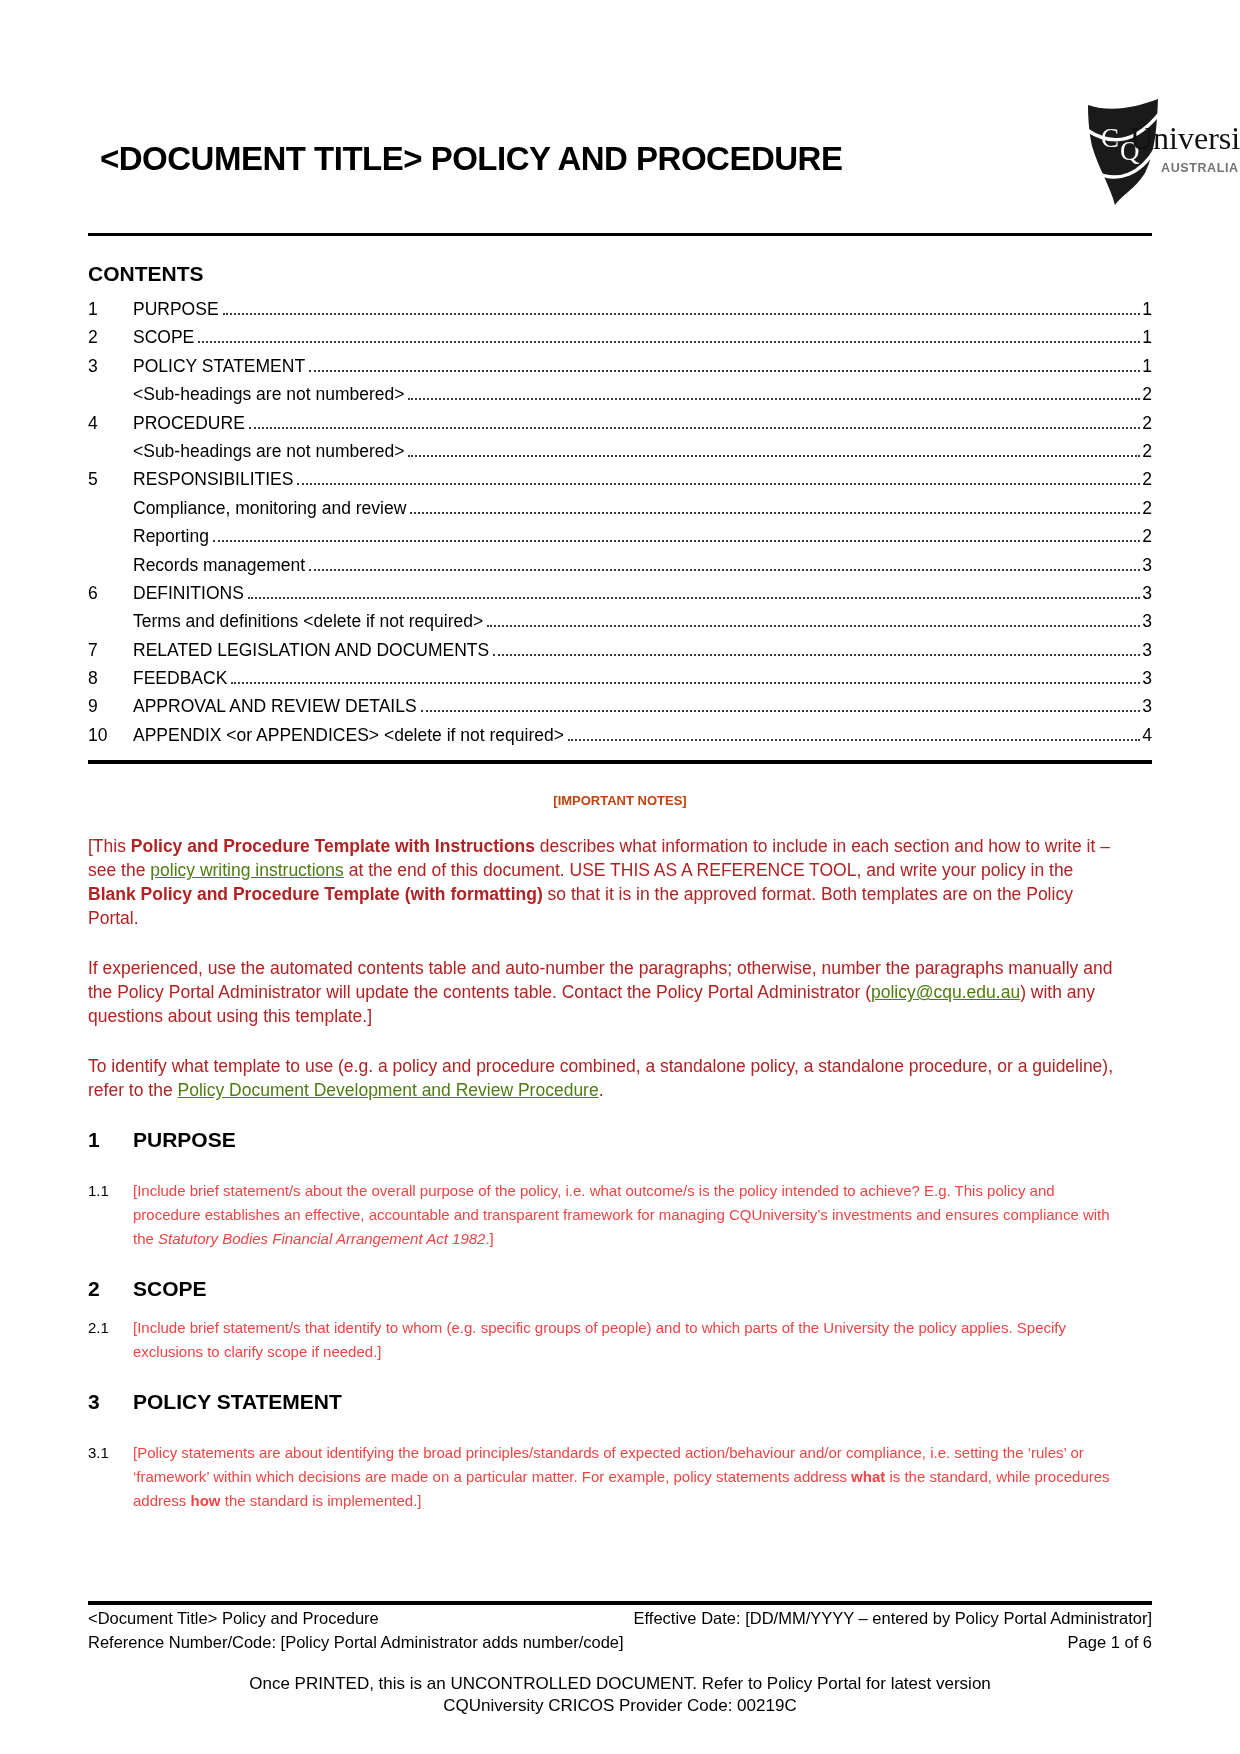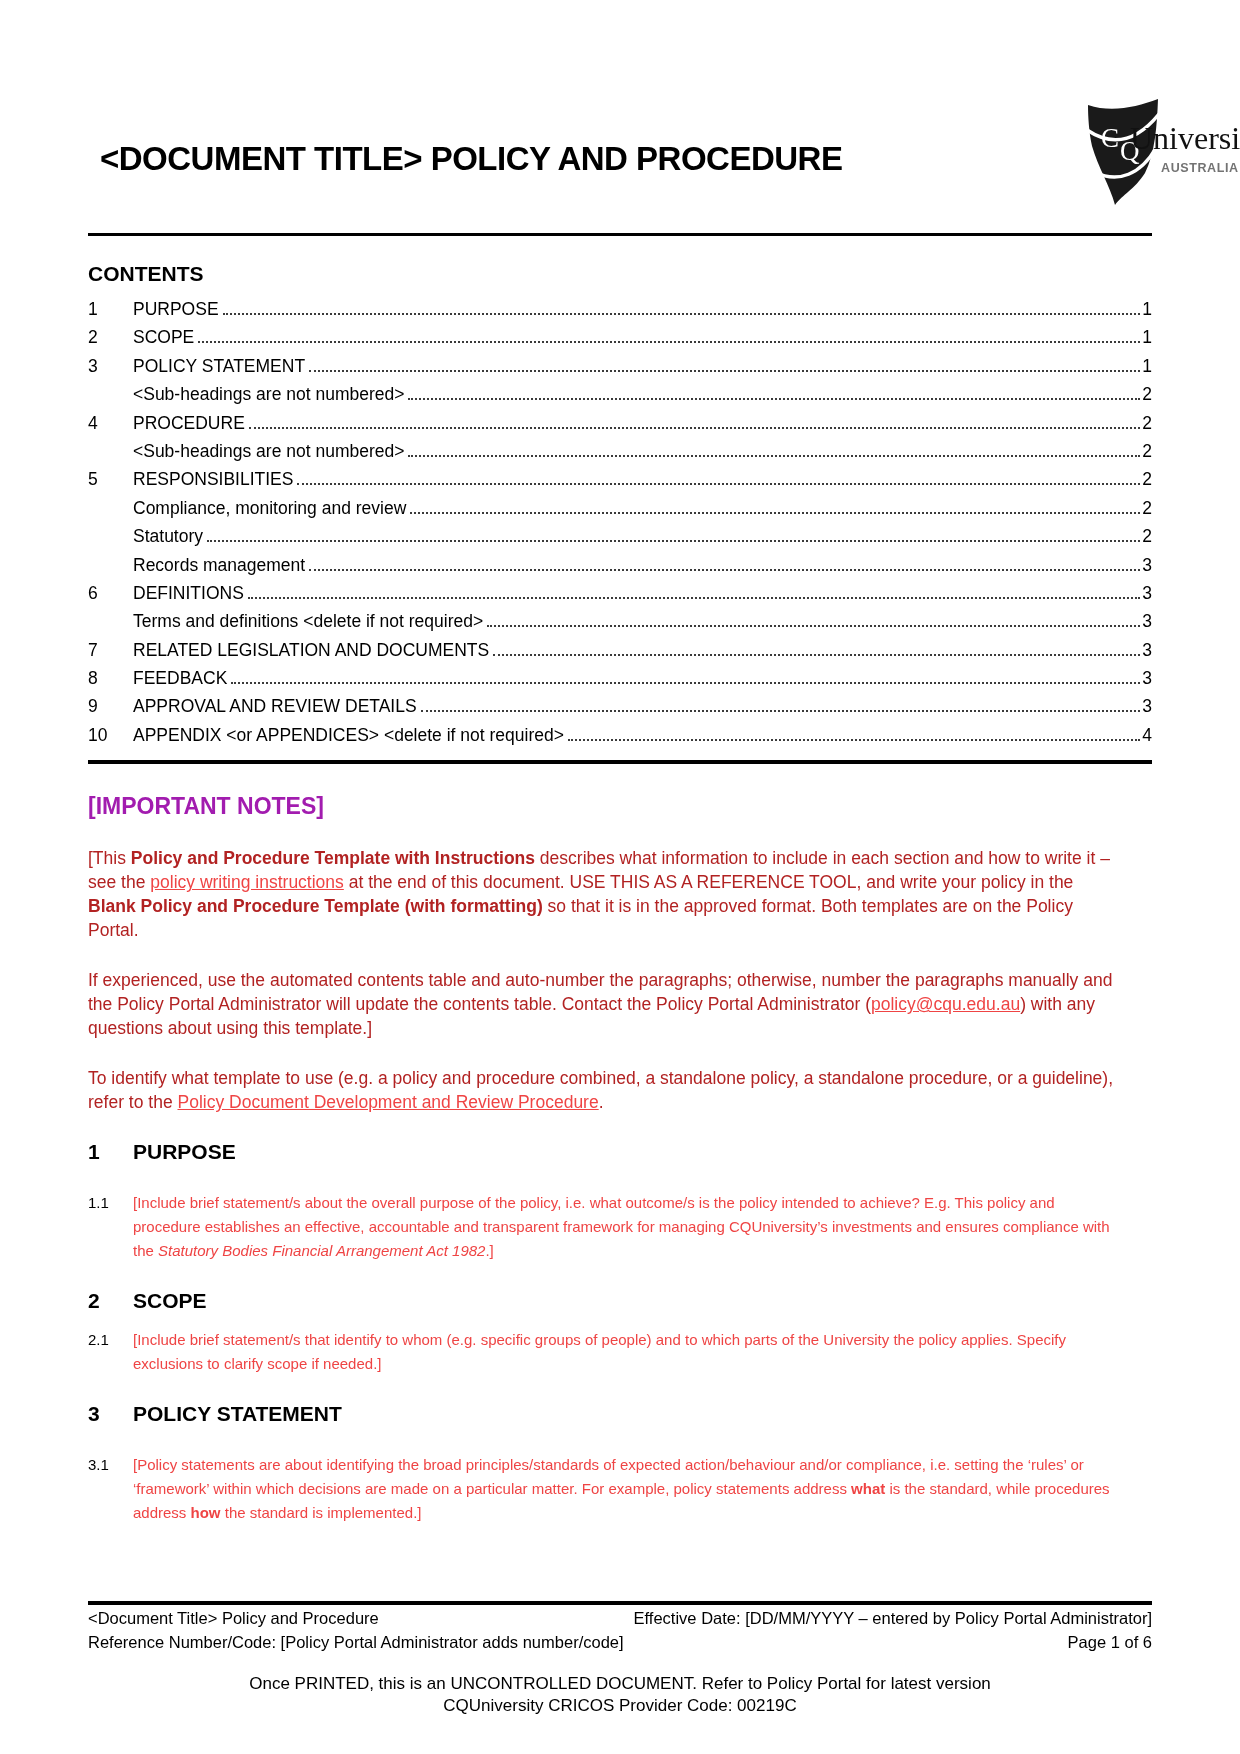--- a/index.html
+++ b/index.html
@@ -31,25 +31,25 @@
   
   .contents-h{margin-top:26px;font-size:21px;font-weight:bold;}
   .toc{margin-top:13px;}
   .toc-row{display:flex;align-items:baseline;height:28.4px;font-size:17.5px;}
   .tnum{width:45px;flex:0 0 45px;}
   .tlabel{white-space:nowrap;}
   .leader{flex:1;border-bottom:2px dotted #3a3a3a;margin:0 2px 4px 4px;min-width:20px;}
   .tpage{flex:0 0 auto;}
 
   
-  .notes-h{margin-top:29px;font-size:23px;font-weight:bold;color:#a21caf;}
+  .notes-h{margin-top:29px;font-size:13px;font-weight:bold;color:#c2410c;text-align:center;}
   p.red{margin:26px 0 0 0;font-size:17.5px;line-height:24px;color:#b22222;max-width:1035px;}
   .b{font-weight:bold;}
   .i{font-style:italic;}
-  a.lnk,span.lnk{color:#ef4444;text-decoration:underline;cursor:pointer;}
+  a.lnk,span.lnk{color:#4d7c0f;text-decoration:underline;cursor:pointer;}
 
   
   .sec-h{display:flex;margin-top:26px;font-size:21px;font-weight:bold;}
   .sec-h .hnum{width:45px;flex:0 0 45px;}
   .item{display:flex;margin-top:27px;font-size:15px;line-height:24px;}
   .item .inum{width:45px;flex:0 0 45px;color:#000;}
   .item .itext{color:#ef4444;max-width:990px;}
 
   
   .footer{position:absolute;left:88px;right:88px;top:1601px;}
@@ -126,21 +126,21 @@
         <span class="tpage">2</span>
       </div>
     <div class="toc-row">
         <span class="tnum"></span>
         <span class="tlabel">Compliance, monitoring and review</span>
         <span class="leader"></span>
         <span class="tpage">2</span>
       </div>
     <div class="toc-row">
         <span class="tnum"></span>
-        <span class="tlabel">Statutory</span>
+        <span class="tlabel">Reporting</span>
         <span class="leader"></span>
         <span class="tpage">2</span>
       </div>
     <div class="toc-row">
         <span class="tnum"></span>
         <span class="tlabel">Records management</span>
         <span class="leader"></span>
         <span class="tpage">3</span>
       </div>
     <div class="toc-row">

